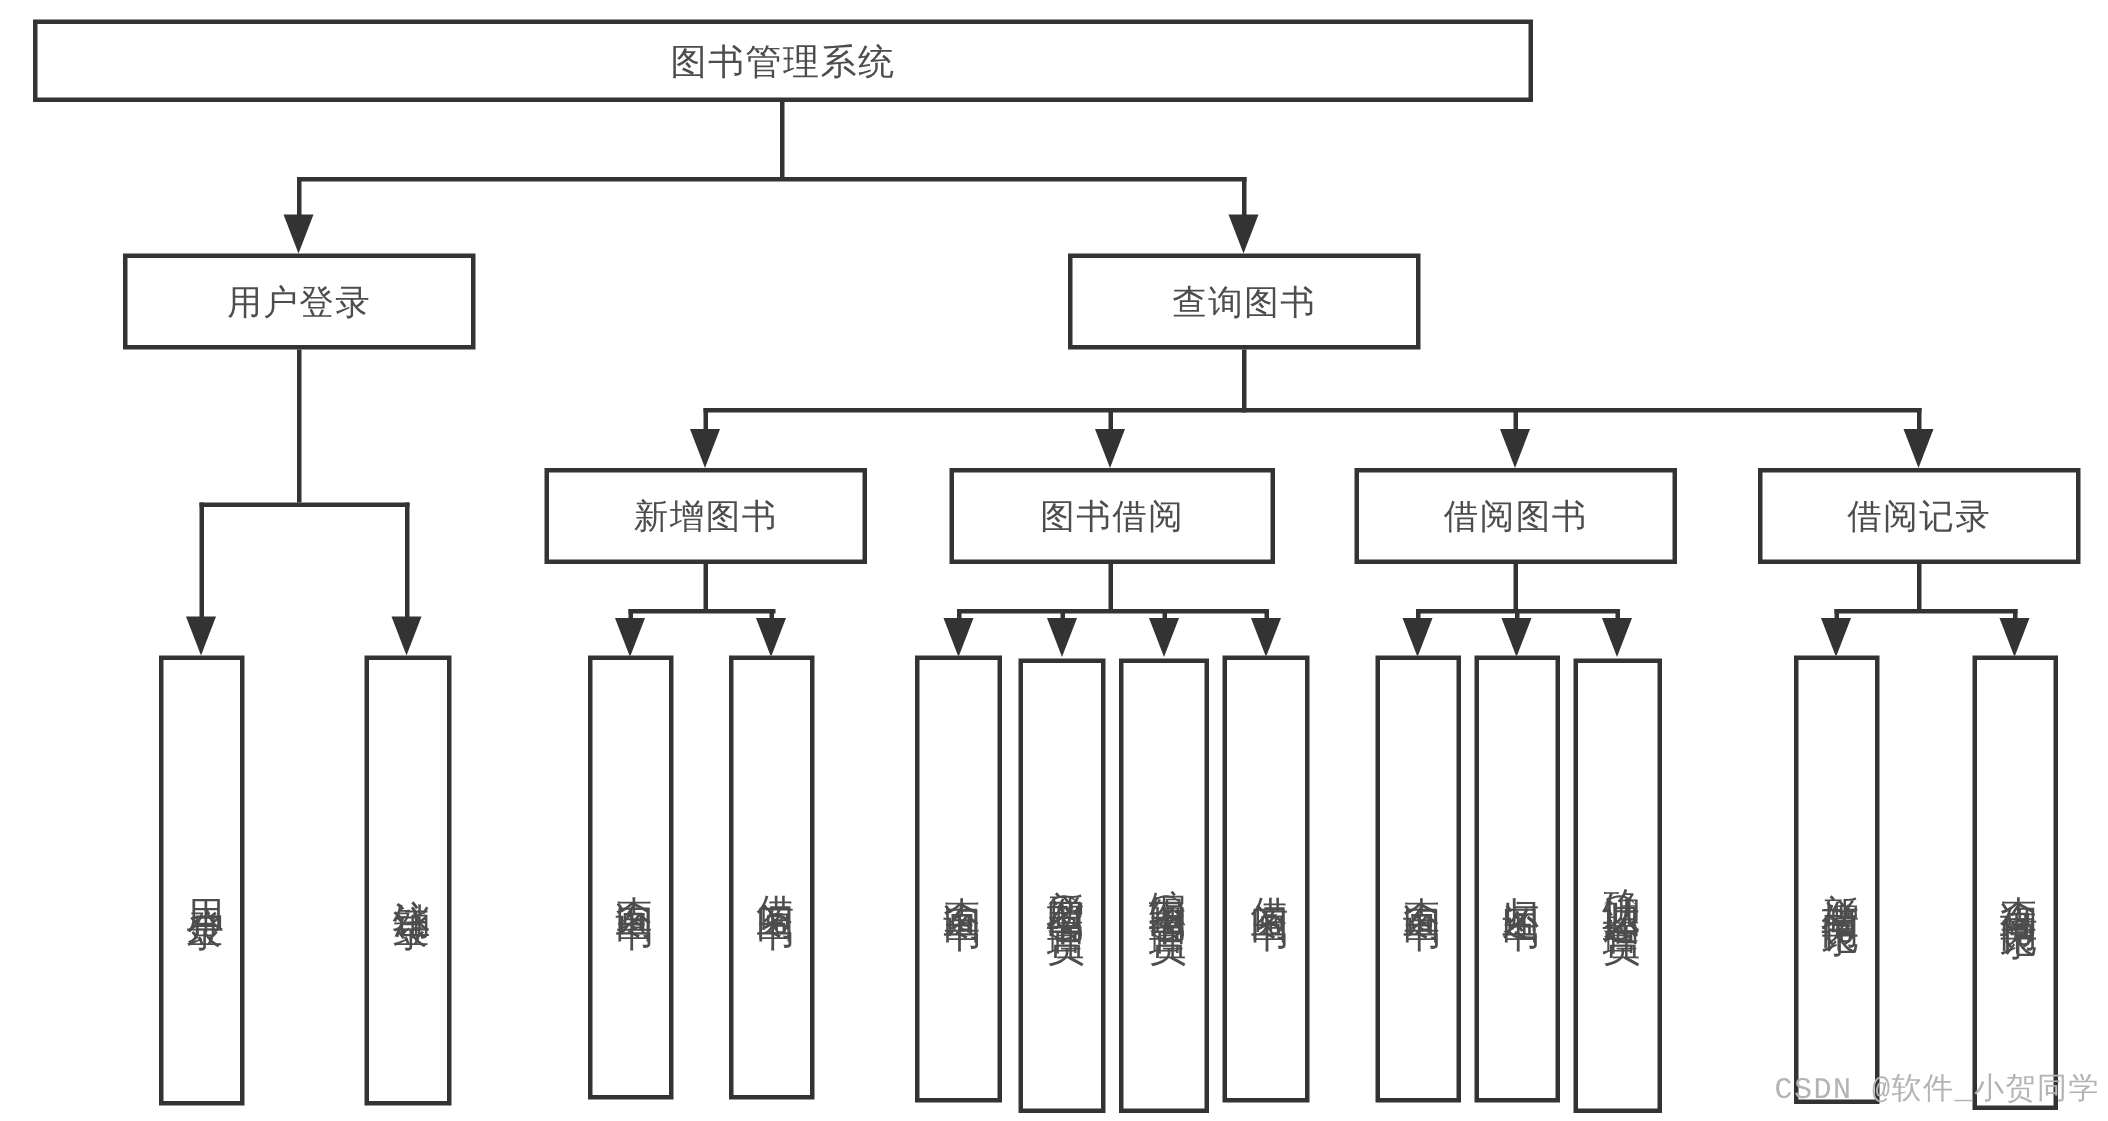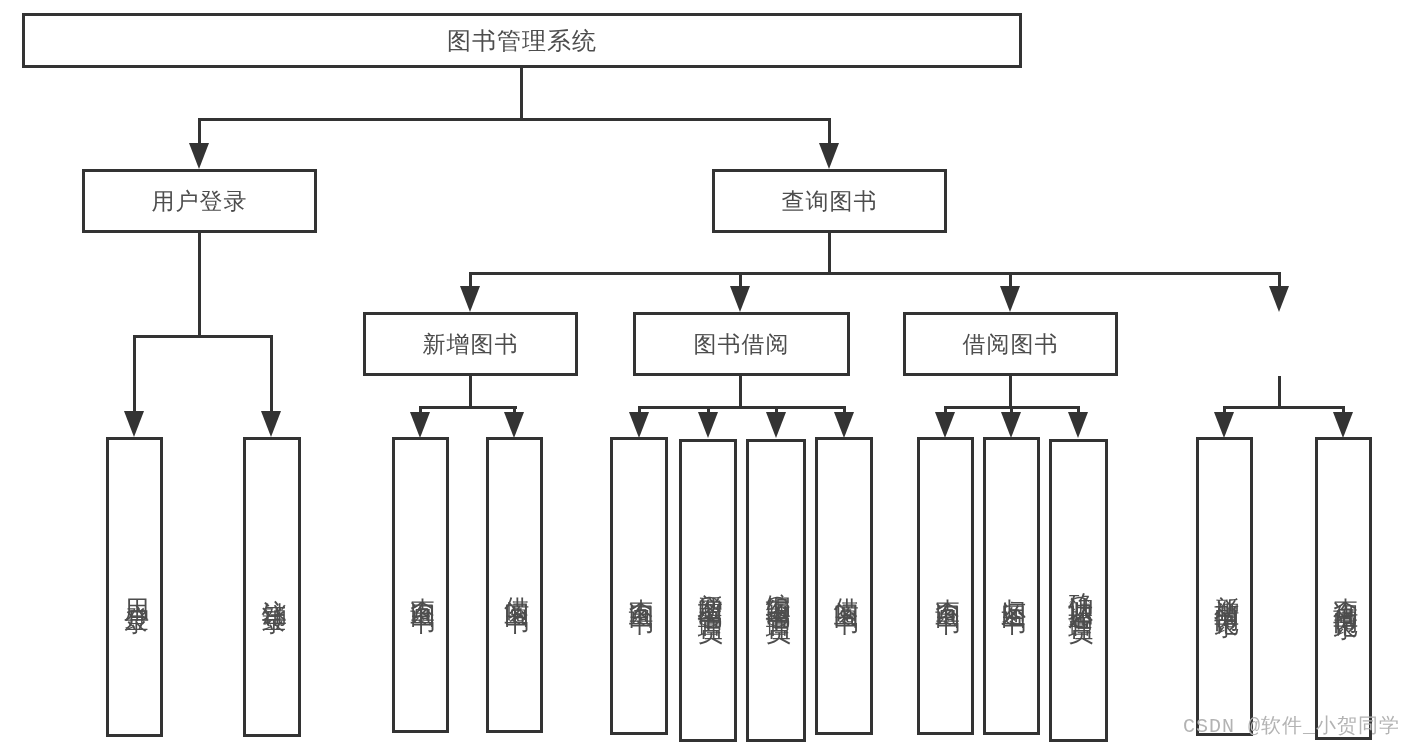--- a/index.html
+++ b/index.html
@@ -79,20 +79,23 @@
 
   <div class="box h" style="left:363px;top:312px;width:215px;height:64px">
     <span class="lbl">新增图书</span>
   </div>
   <div class="box h" style="left:633px;top:312px;width:217px;height:64px">
     <span class="lbl">图书借阅</span>
   </div>
   <div class="box h" style="left:903px;top:312px;width:215px;height:64px">
     <span class="lbl">借阅图书</span>
   </div>
+  <div class="box h" style="left:1172px;top:312px;width:215px;height:64px">
+    <span class="lbl">借阅记录</span>
+  </div>
 
   <div class="vline" style="left:469px;top:376px;height:32px"></div>
   <div class="hline" style="left:419px;top:406px;width:98px"></div>
   <div class="vline" style="left:419px;top:406px;height:8px"></div>
   <div class="arrow" style="left:410px;top:412px"></div>
   <div class="vline" style="left:513px;top:406px;height:8px"></div>
   <div class="arrow" style="left:504px;top:412px"></div>
 
   <div class="vline" style="left:739px;top:376px;height:32px"></div>
   <div class="hline" style="left:638px;top:406px;width:208px"></div>

